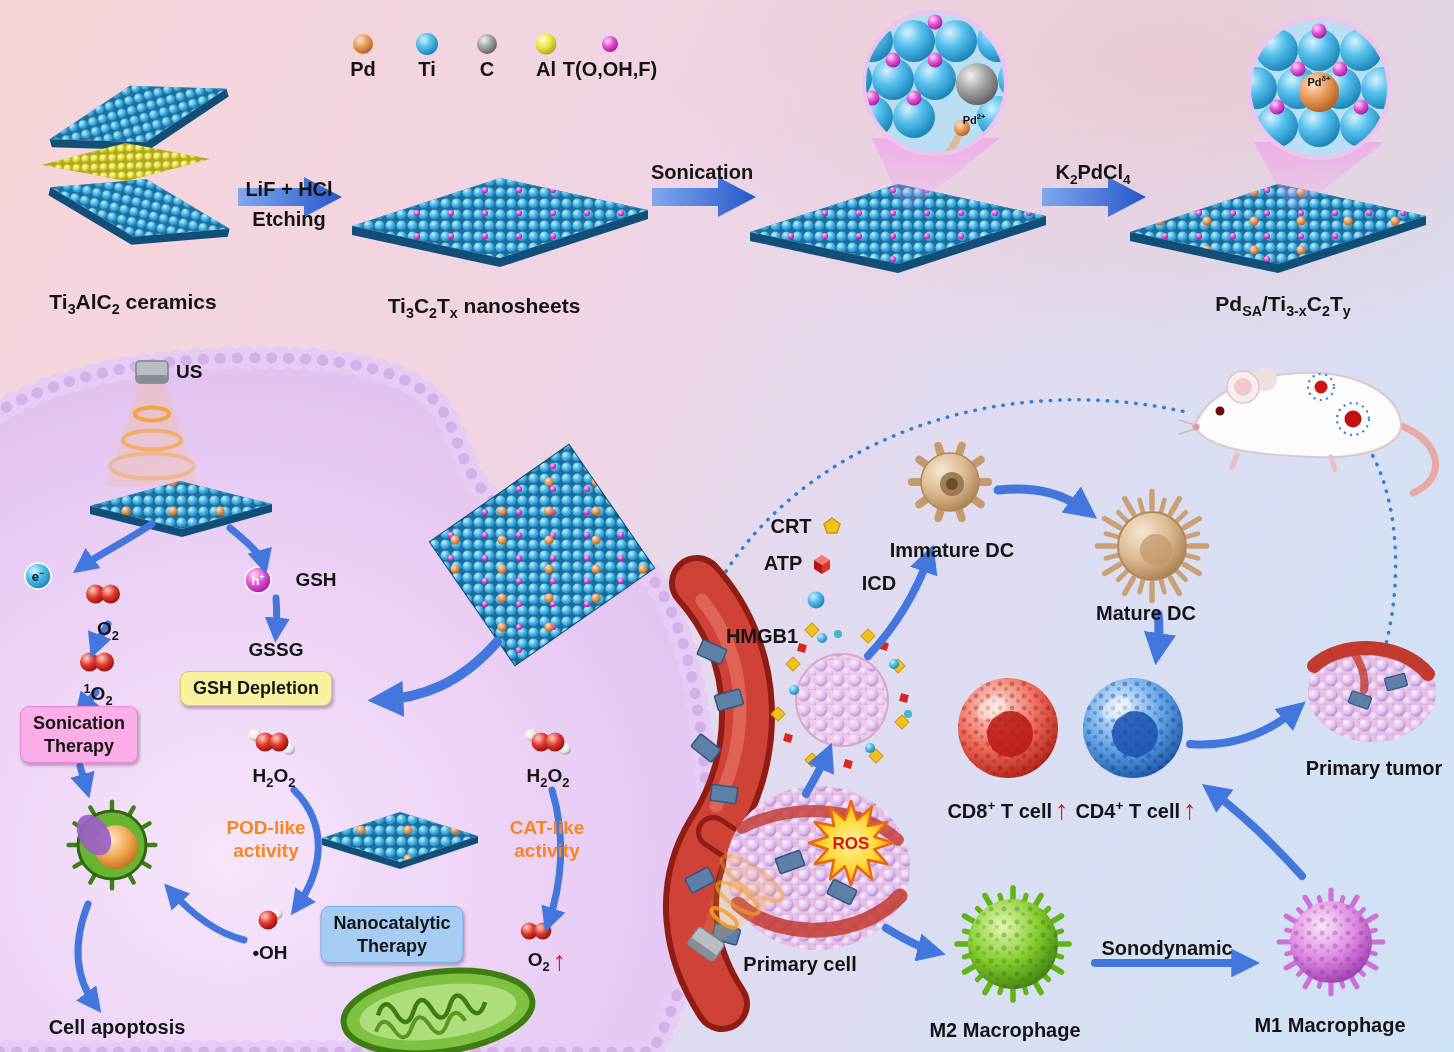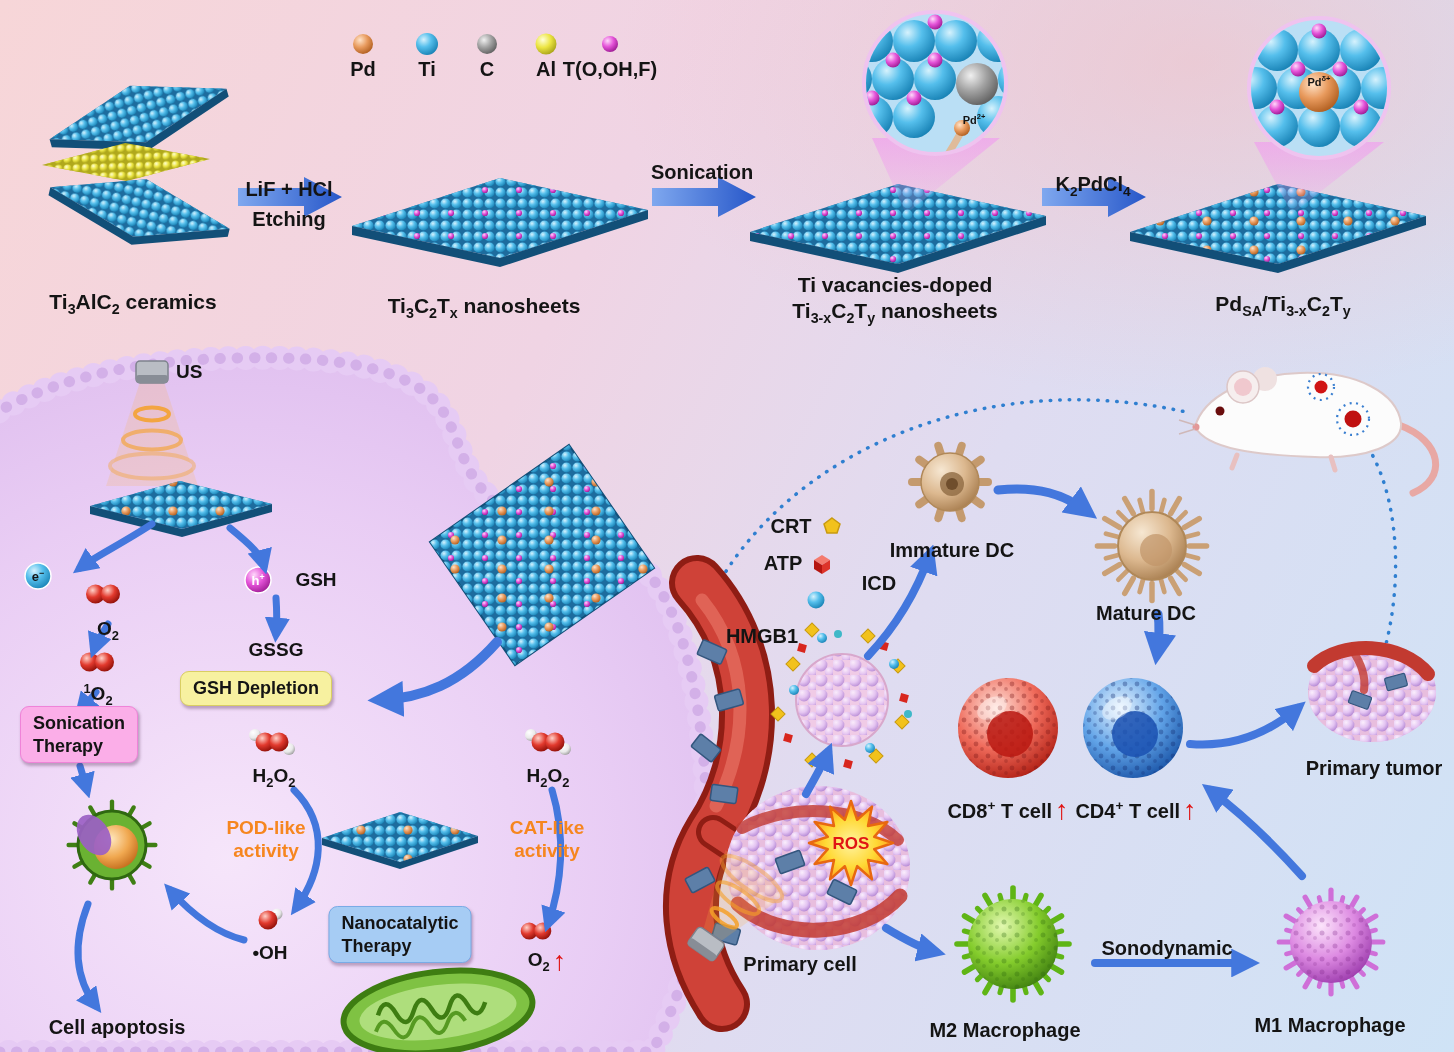--- a/index.html
+++ b/index.html
@@ -12,21 +12,21 @@
   linear-gradient(116deg,#f7d6d8 0%,#f0d4e4 36%,#dfdcf1 62%,#cfe3f6 100%);}
 #fig>svg{position:absolute;left:0;top:0}
 .lbl{position:absolute;transform:translateX(-50%);text-align:center;font-weight:bold;color:#141414;white-space:nowrap;line-height:1.22;font-size:20px}
 .lbl-left{position:absolute;font-weight:bold;color:#141414;white-space:nowrap;font-size:19px}
 .lblrow{position:absolute;transform:translateX(-50%);display:flex;align-items:center;gap:3px;font-weight:bold;color:#141414;white-space:nowrap;font-size:20px}
 .s13{font-size:13px}.s15{font-size:11px}.s17{font-size:17px}.s19{font-size:19px}.s21{font-size:21px}
 .orange{color:#f6861f}
 .red{color:#e01414}
 .uparrow{color:#e01414;font-size:27px;line-height:.8;font-weight:bold}
 sub,sup{font-size:68%}
-.box{position:absolute;transform:translateX(-50%);font-weight:bold;font-size:18px;color:#141414;padding:5px 12px;border-radius:9px;line-height:1.25;box-shadow:1.5px 2.5px 3px rgba(90,50,90,.35);white-space:nowrap}
+.box{position:absolute;transform:translateX(-50%);text-align:center;font-weight:bold;font-size:18px;color:#141414;padding:5px 12px;border-radius:9px;line-height:1.25;box-shadow:1.5px 2.5px 3px rgba(90,50,90,.35);white-space:nowrap}
 .box-pink{background:#fbaee8;border:1px solid #ef83d8}
 .box-yellow{background:#f7f1a0;border:1px solid #d9ce62}
 .box-blue{background:#a6ccf4;border:1px solid #79abe6}
 </style>
 </head>
 <body>
 
 <div id="fig">
 
 <svg viewBox="0 0 1454 1052" width="1454" height="1052">
@@ -549,25 +549,21 @@
 <div class="lbl" style="left:427px;top:57px">Ti</div>
 <div class="lbl" style="left:487px;top:57px">C</div>
 <div class="lbl" style="left:546px;top:57px">Al</div>
 <div class="lbl" style="left:610px;top:57px">T(O,OH,F)</div>
 
 <div class="lbl s21" style="left:133px;top:289px">Ti<sub>3</sub>AlC<sub>2</sub> ceramics</div>
 <div class="lbl" style="left:289px;top:177px">LiF + HCl</div>
 <div class="lbl" style="left:289px;top:207px">Etching</div>
 <div class="lbl s21" style="left:484px;top:293px">Ti<sub>3</sub>C<sub>2</sub>T<sub>x</sub> nanosheets</div>
 <div class="lbl" style="left:702px;top:160px">Sonication</div>
-<div class="lbl s21" style="left:895px;top:272px">
-  <span style="display:block">Ti vacancies-doped</span>
-  <span style="display:block">Ti<sub>3-x</sub>C<sub>2</sub>T<sub>y</sub> nanosheets</span>
-</div>
-<div class="lbl" style="left:1093px;top:172px">K<sub>2</sub>PdCl<sub>4</sub></div>
+<div class="lbl" style="left:1093px;top:160px">K<sub>2</sub>PdCl<sub>4</sub></div>
 <div class="lbl s21" style="left:1283px;top:291px">Pd<sub>SA</sub>/Ti<sub>3-x</sub>C<sub>2</sub>T<sub>y</sub></div>
 <div class="lbl s15" style="left:974px;top:112px">Pd<sup>2+</sup></div>
 <div class="lbl s15" style="left:1319px;top:74px">Pd<sup>δ+</sup></div>
 
 <div class="lbl-left" style="left:176px;top:361px">US</div>
 <div class="lbl s13" style="left:38px;top:568px">e<sup>−</sup></div>
 <div class="lbl s19" style="left:108px;top:617px">O<sub>2</sub></div>
 <div class="lbl s19" style="left:98px;top:681px"><sup>1</sup>O<sub>2</sub></div>
 <div class="box box-pink" style="left:79px;top:706px">
   <span style="display:block">Sonication</span>
@@ -581,21 +577,21 @@
 <div class="lbl s19 orange" style="left:266px;top:816px">
   <span style="display:block">POD-like</span>
   <span style="display:block">activity</span>
 </div>
 <div class="lbl s19 orange" style="left:547px;top:816px">
   <span style="display:block">CAT-like</span>
   <span style="display:block">activity</span>
 </div>
 <div class="lbl s19" style="left:548px;top:764px">H<sub>2</sub>O<sub>2</sub></div>
 <div class="lbl s19" style="left:270px;top:941px">•OH</div>
-<div class="box box-blue" style="left:400px;top:906px">
+<div class="box box-blue" style="left:392px;top:906px">
   <span style="display:block">Nanocatalytic</span>
   <span style="display:block">Therapy</span>
 </div>
 <div class="lblrow s19" style="left:547px;top:949px">
   <span>O<sub>2</sub></span>
   <span class="uparrow">↑</span>
 </div>
 <div class="lbl" style="left:117px;top:1015px">Cell apoptosis</div>
 
 <div class="lbl" style="left:791px;top:514px">CRT</div>

